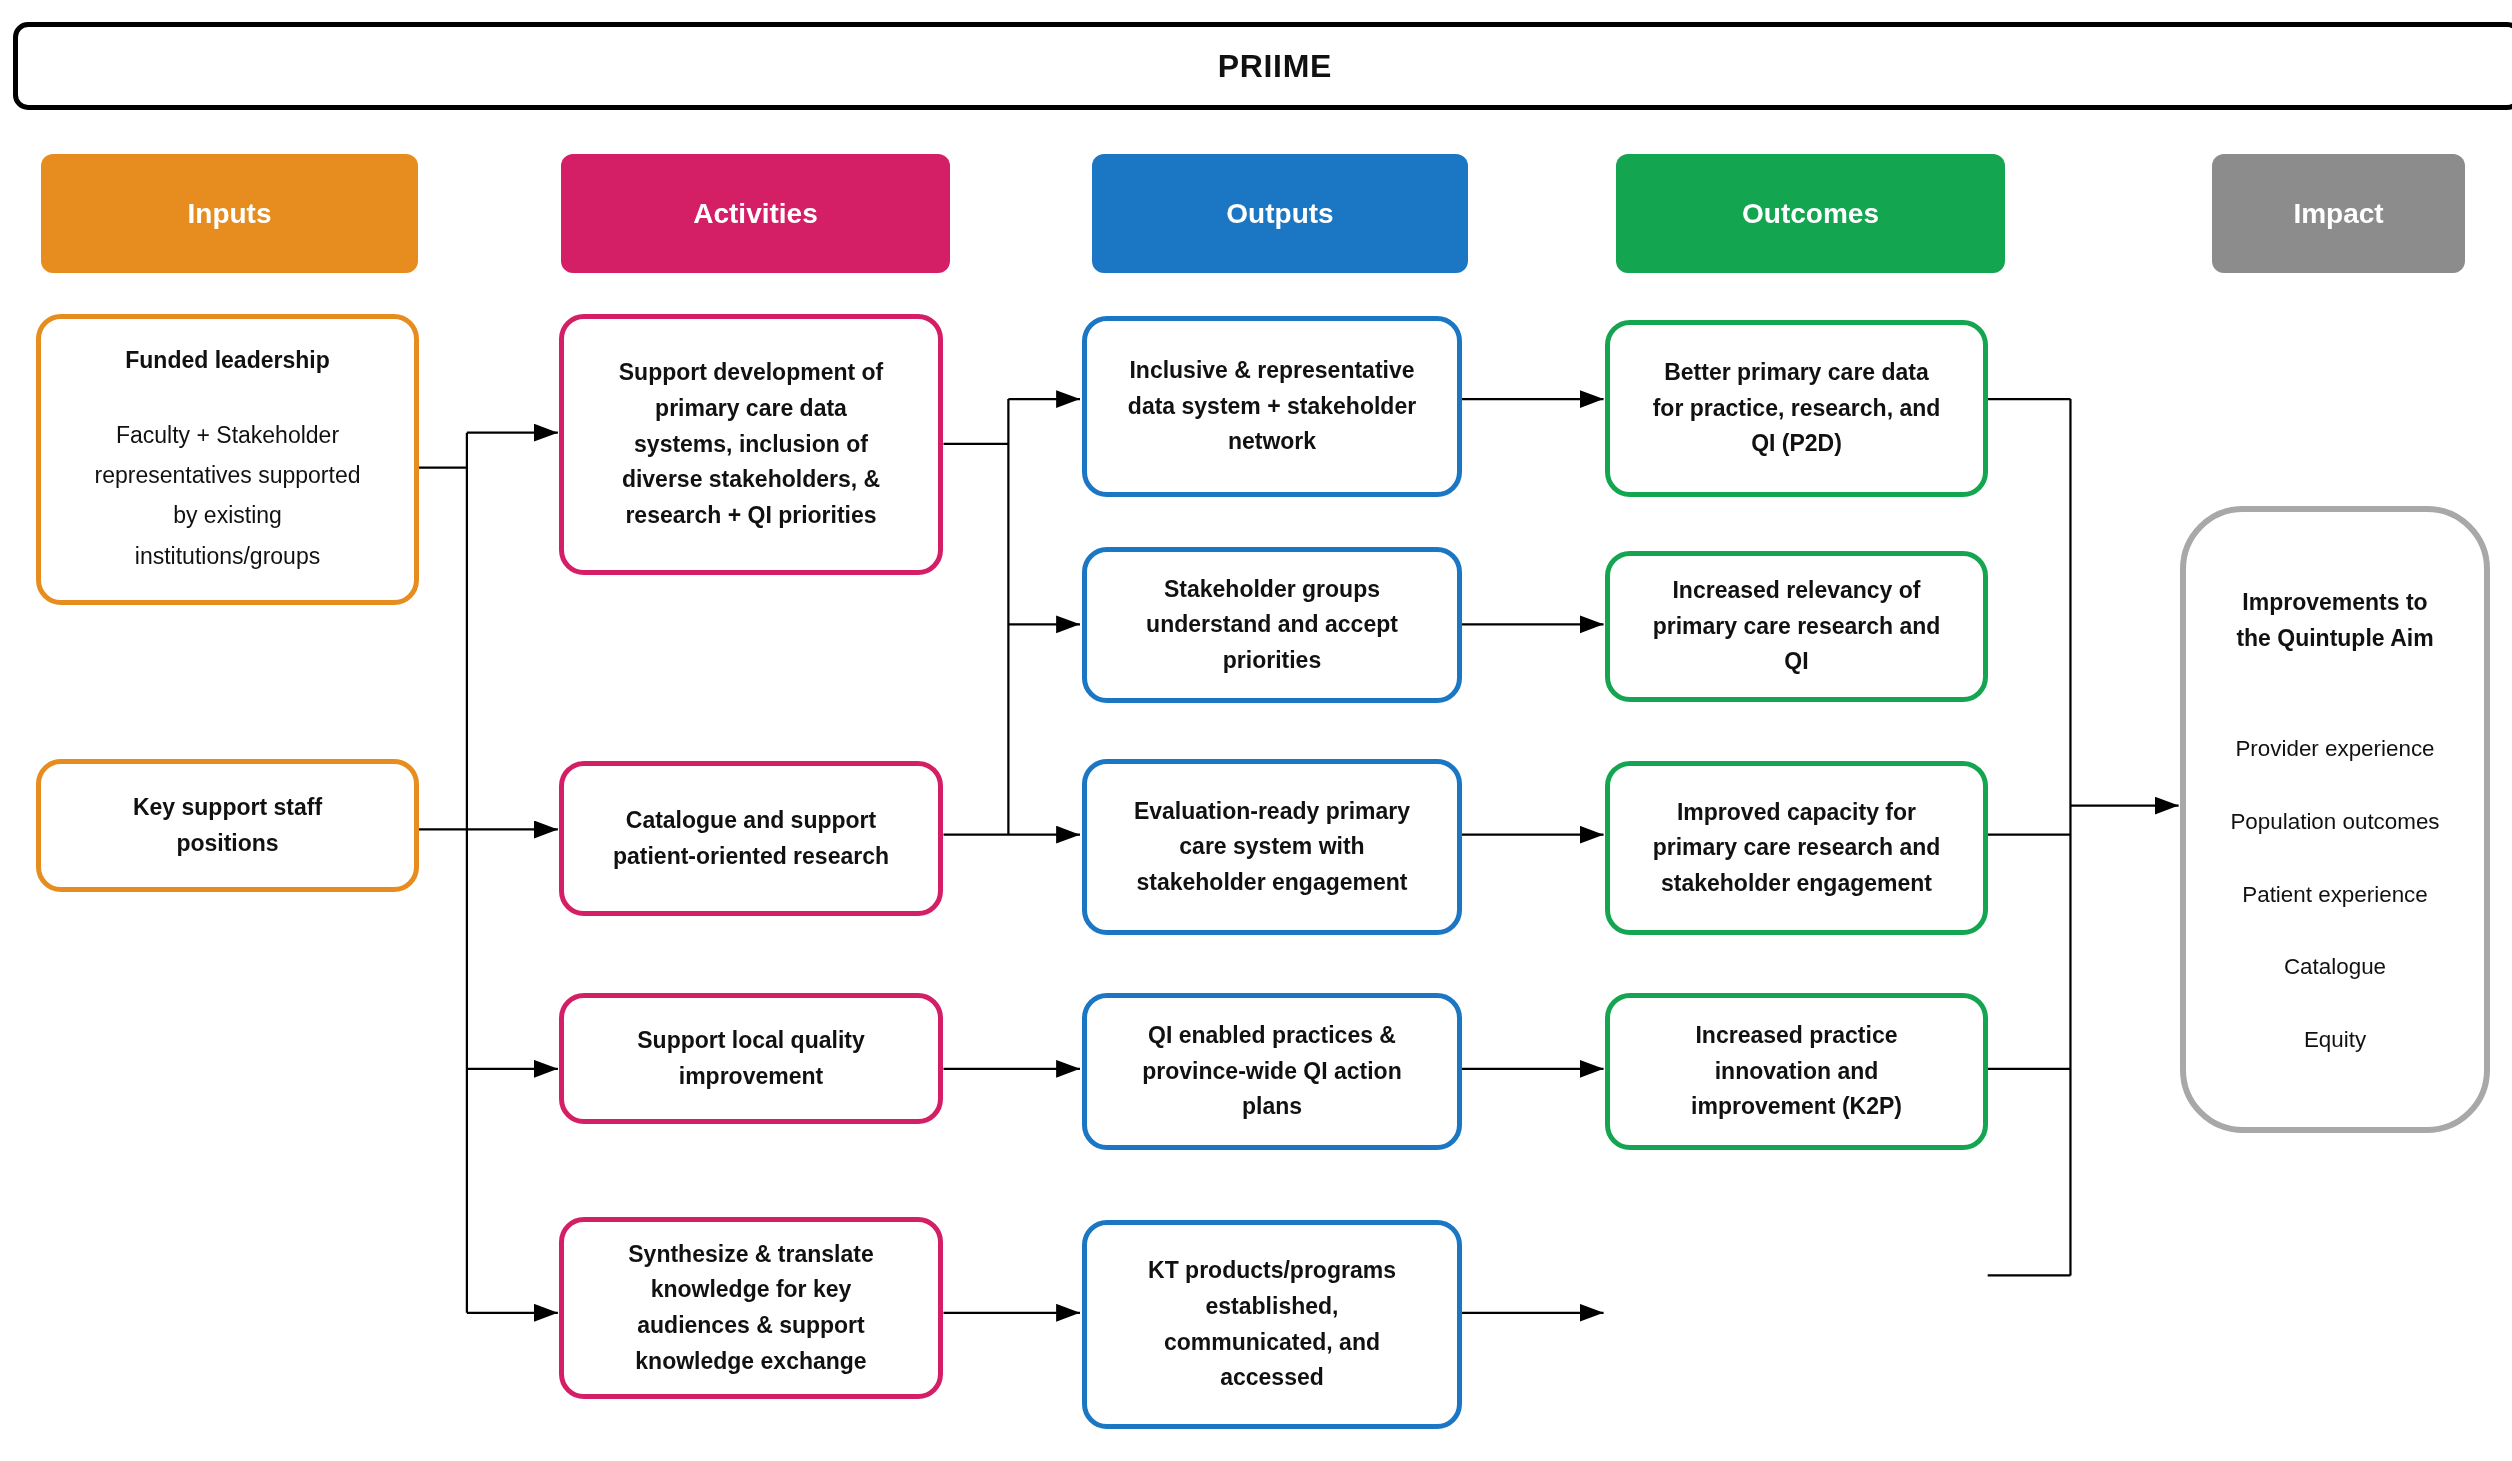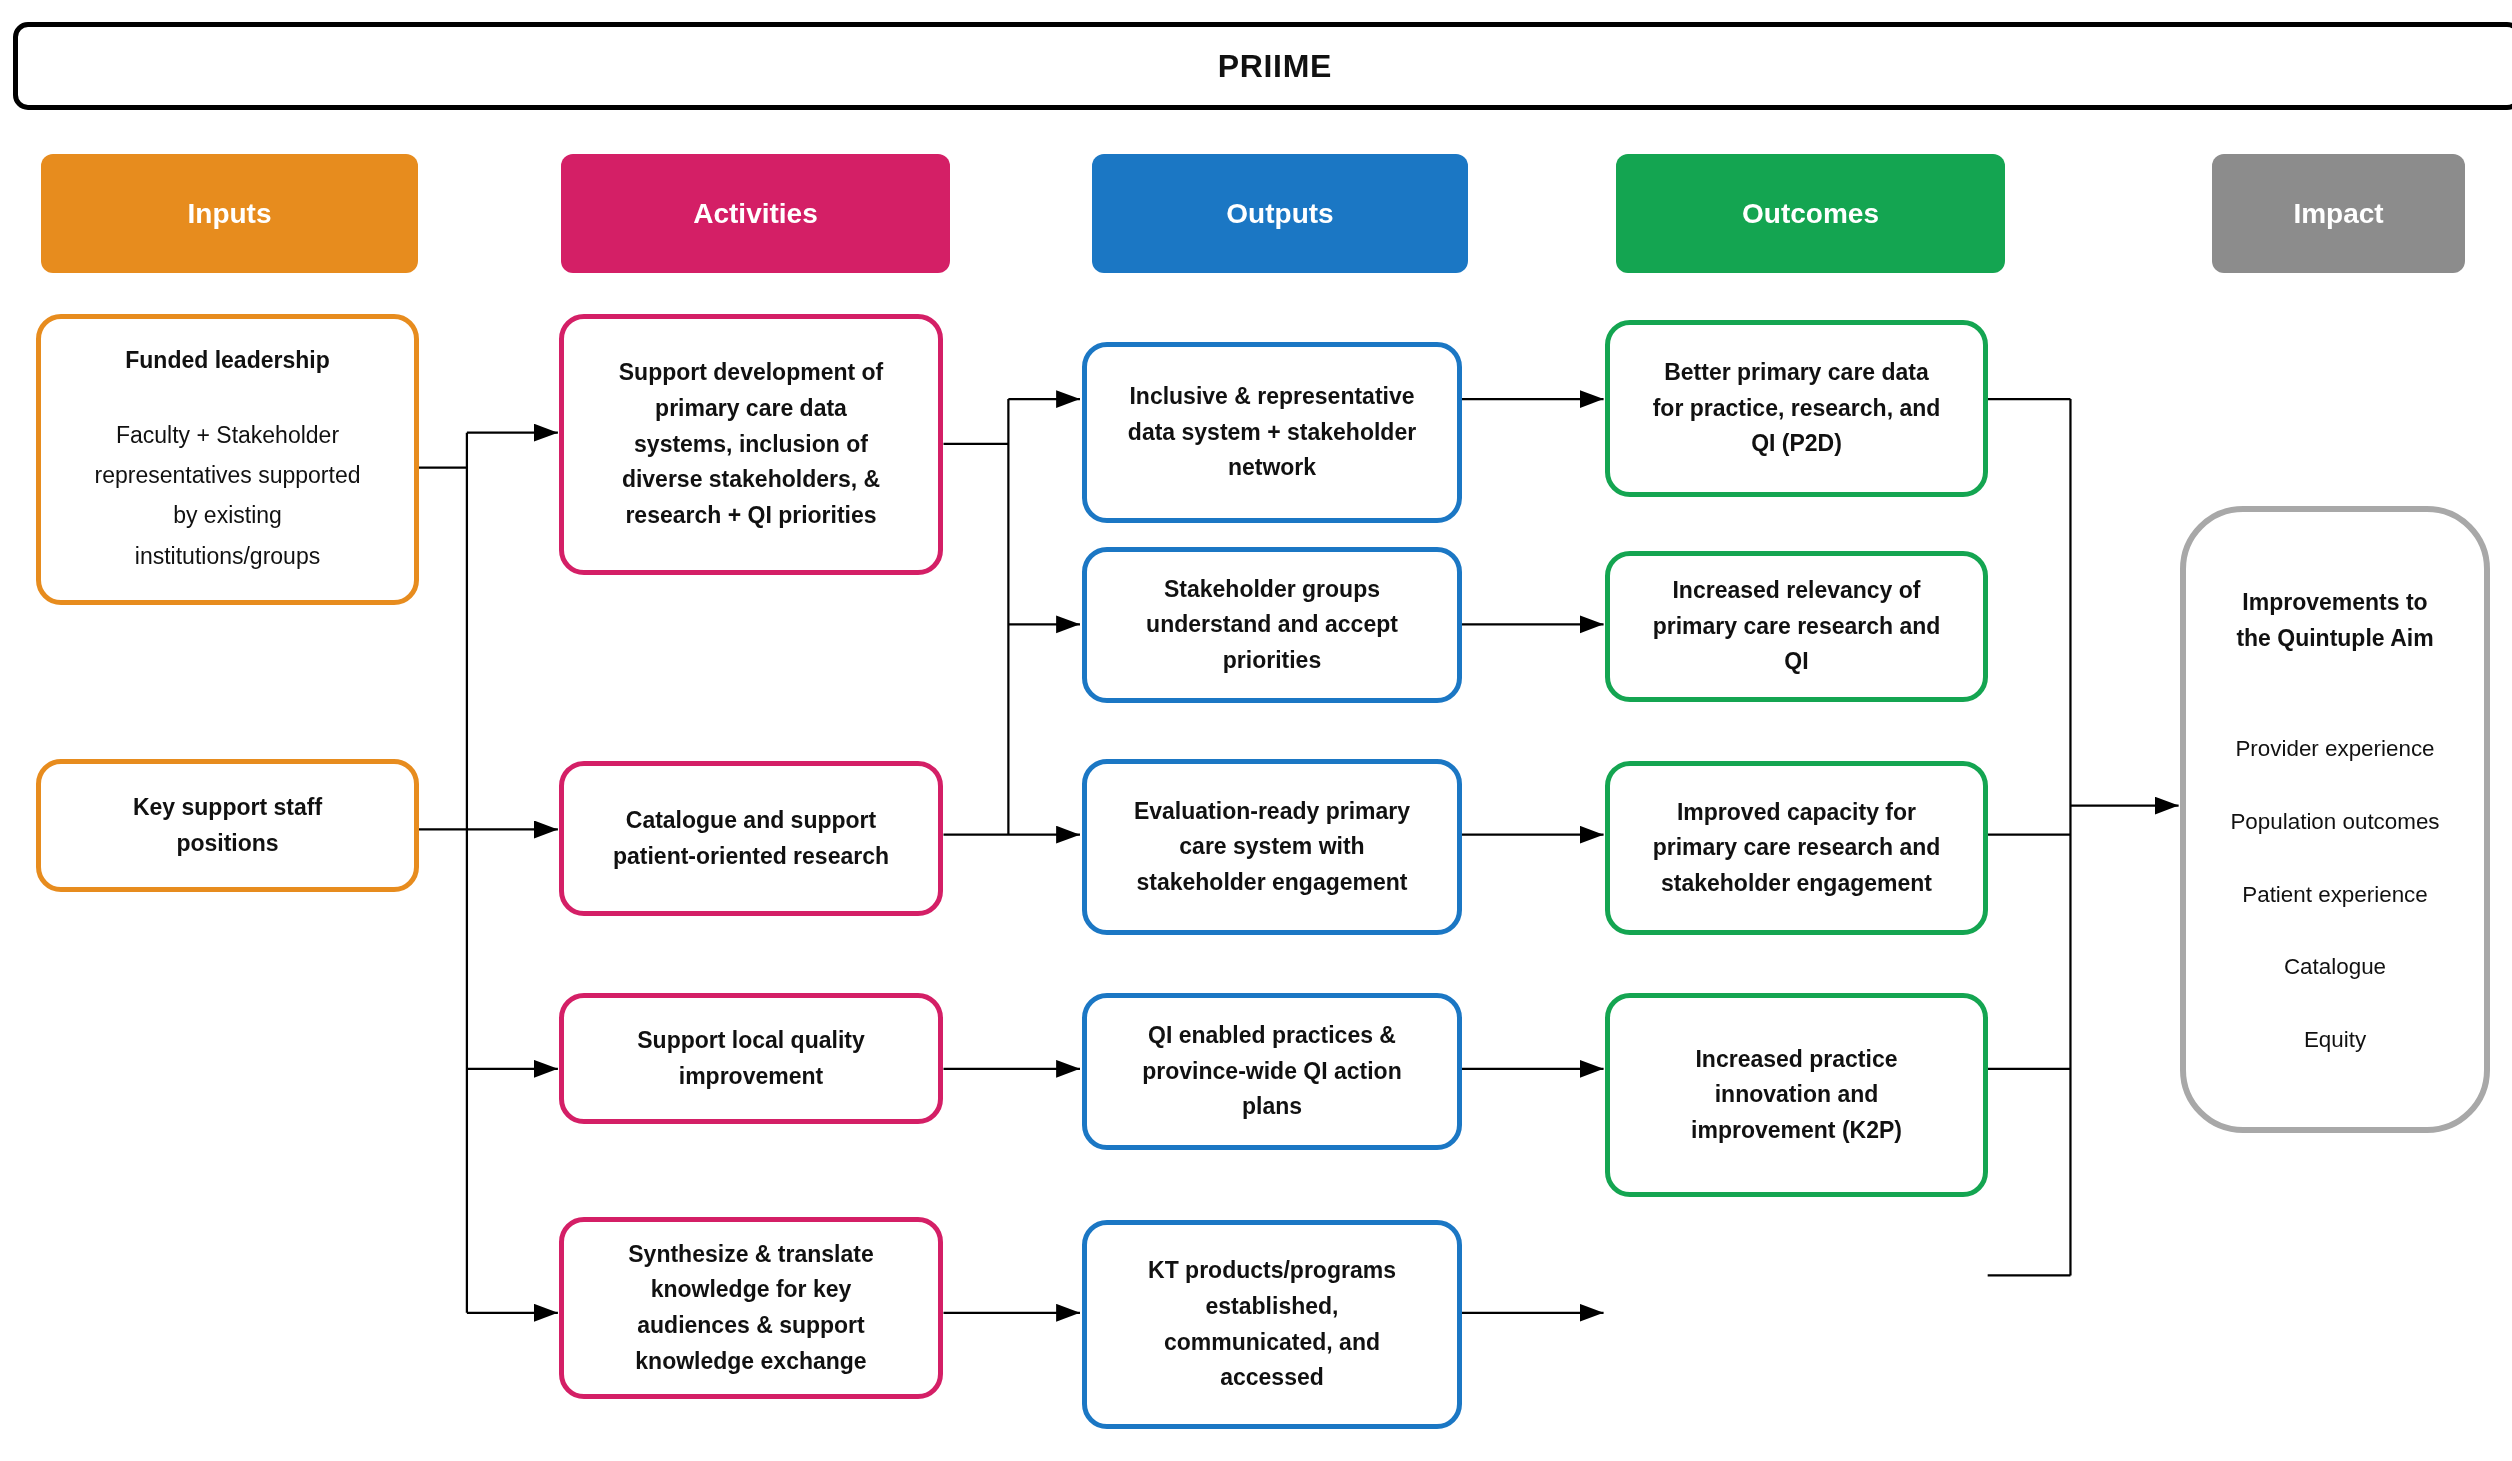--- a/index.html
+++ b/index.html
@@ -34,29 +34,29 @@
     display:flex; flex-direction:column; align-items:center; justify-content:center;
     text-align:center; font-weight:bold; font-size:23px; line-height:1.55;
     white-space:pre-line; padding:7.5px 16.4px;
   }
   #i1 { left:36px; top:314px;  width:383px; height:291px; }
   #i2 { left:36px; top:759px; width:383px; height:133px; }
   #a1 { left:559px; top:314px;  width:384px; height:261px; }
   #a2 { left:559px; top:761px; width:384px; height:155px; }
   #a3 { left:559px; top:993px; width:384px; height:131px; }
   #a4 { left:559px; top:1217px; width:384px; height:182px; }
-  #o1 { left:1082px; top:316px;  width:380px; height:181px;margin-top:26px; }
+  #o1 { left:1082px; top:316px;  width:380px; height:181px; }
   #o2 { left:1082px; top:547px;  width:380px; height:156px; }
   #o3 { left:1082px; top:759px; width:380px; height:176px; }
   #o4 { left:1082px; top:993px; width:380px; height:157px; }
   #o5 { left:1082px; top:1220px; width:380px; height:209px; }
   #c1 { left:1605px; top:320px;  width:383px; height:177px; }
   #c2 { left:1605px; top:551px;  width:383px; height:151px; }
   #c3 { left:1605px; top:761px; width:383px; height:174px; }
-  #c4 { left:1605px; top:993px; width:383px; height:204px; }
+  #c4 { left:1605px; top:993px; width:383px; height:157px; }
   #c5 { left:1605px; top:1220px; width:383px; height:236px; }
 
   #i1 .node-heading { margin-bottom:36px; }
   #i1 .node-body { font-weight:normal; line-height:1.75; }
 
   #impact-box {
     left:2180px; top:506px; width:310px; height:627px;
     border-width:6.7px; border-radius:63px;
     justify-content:flex-start; padding-top:73px; font-weight:normal;
   }

